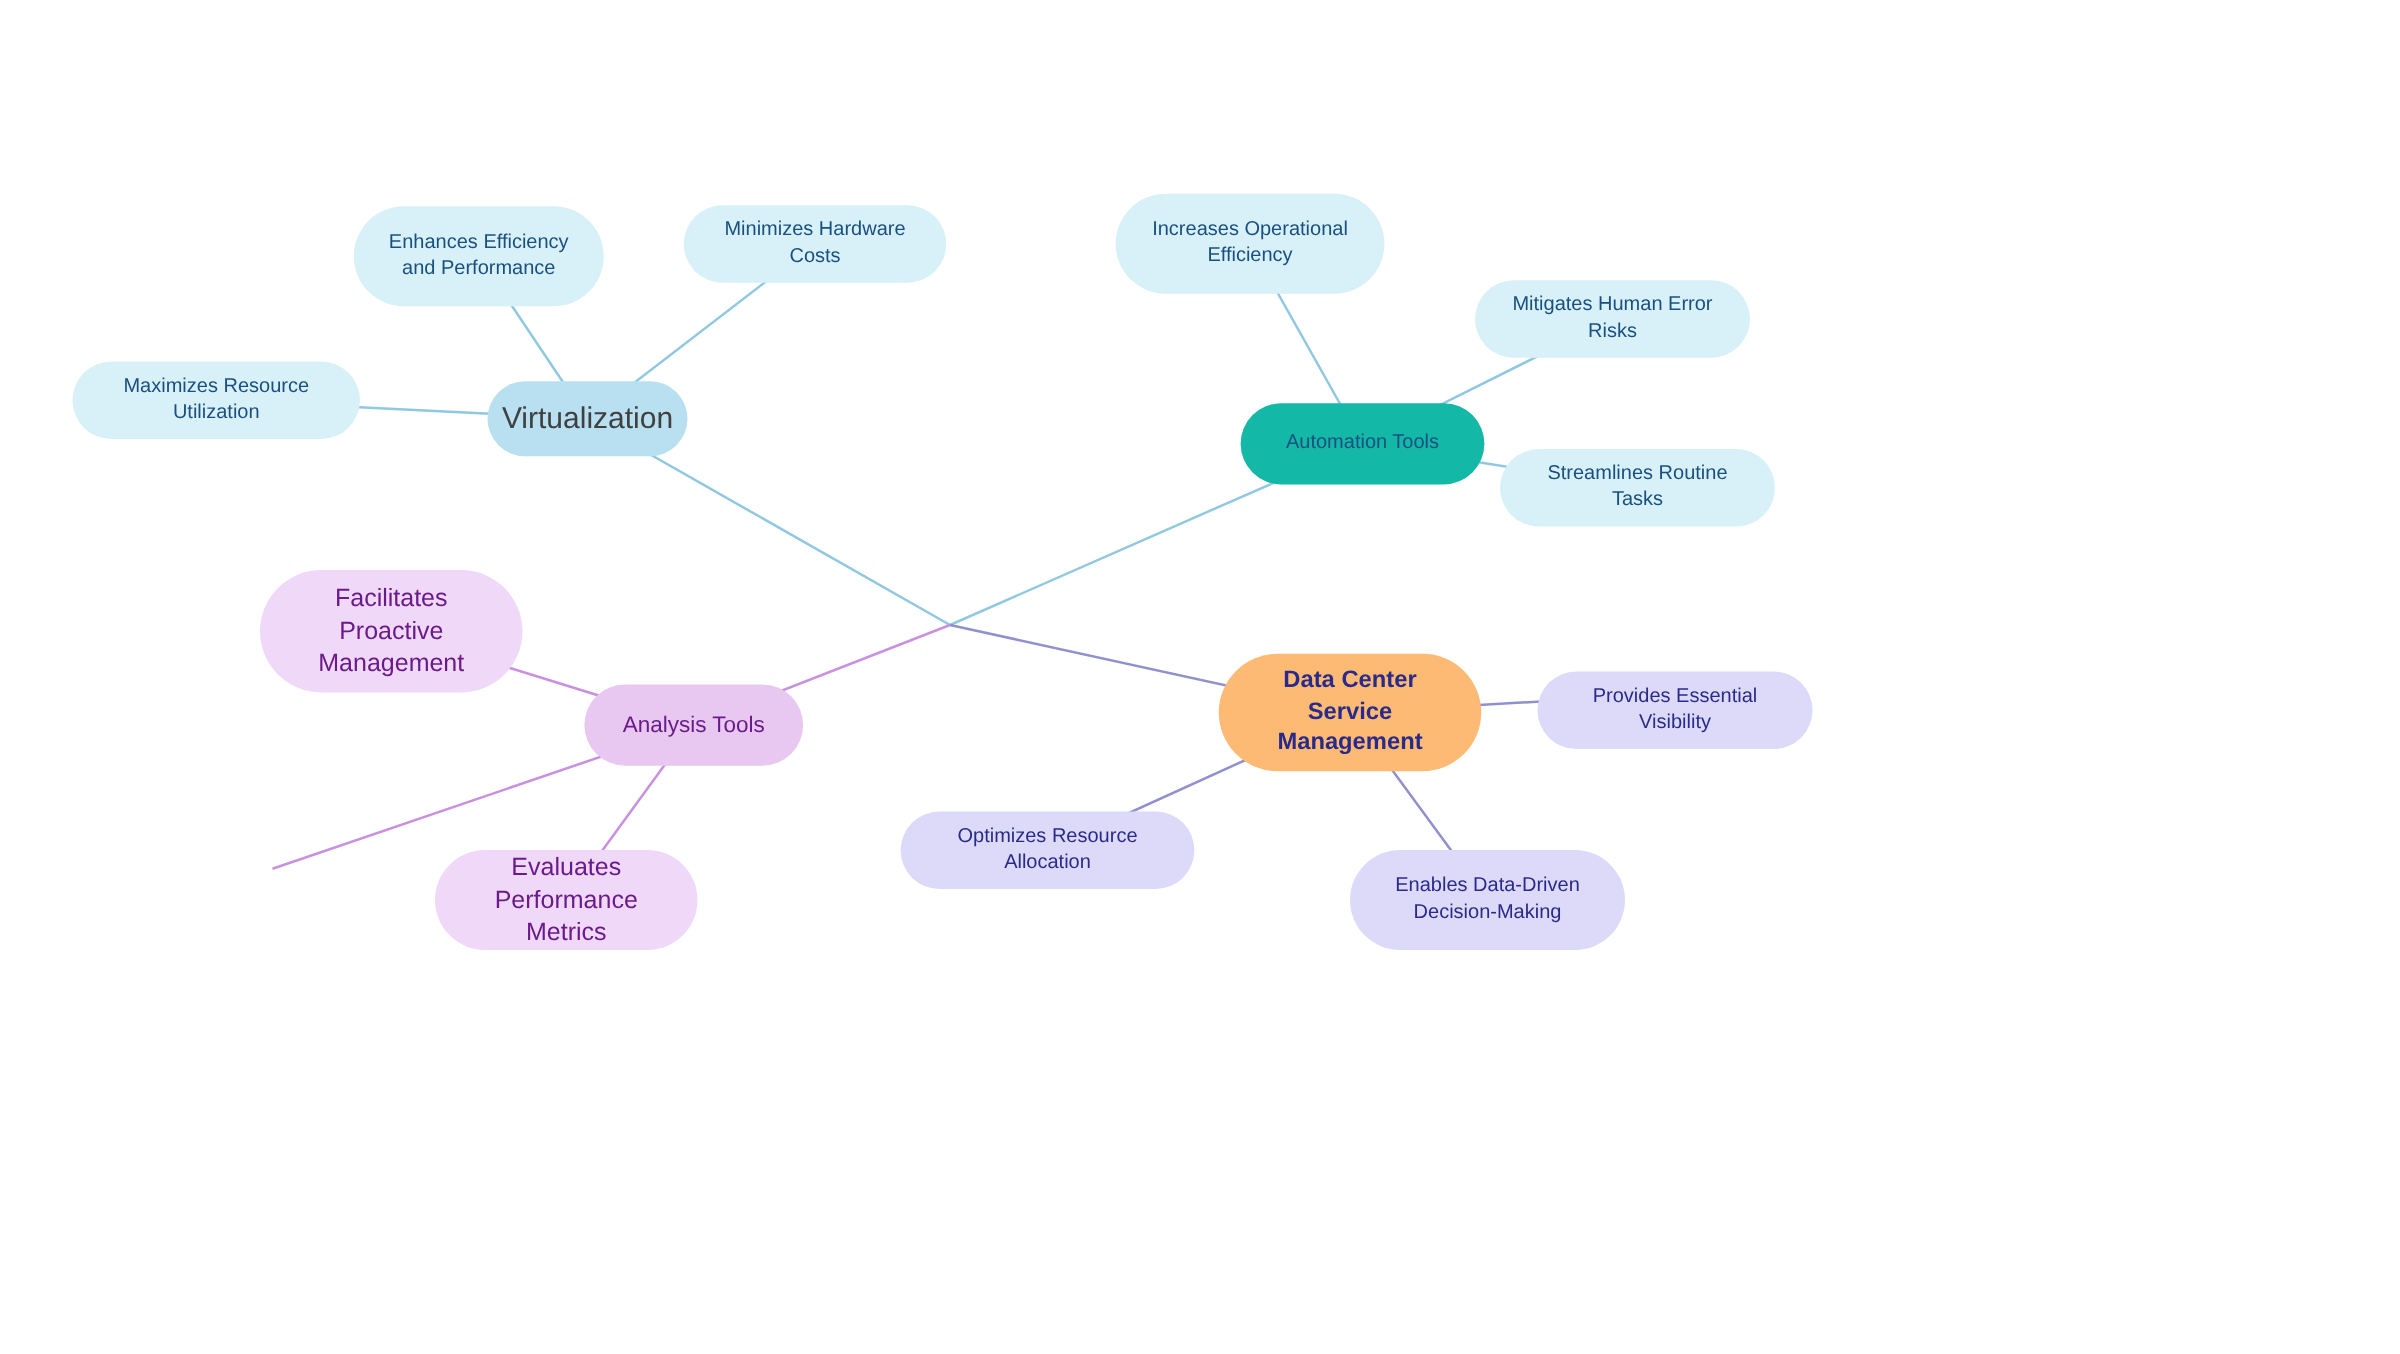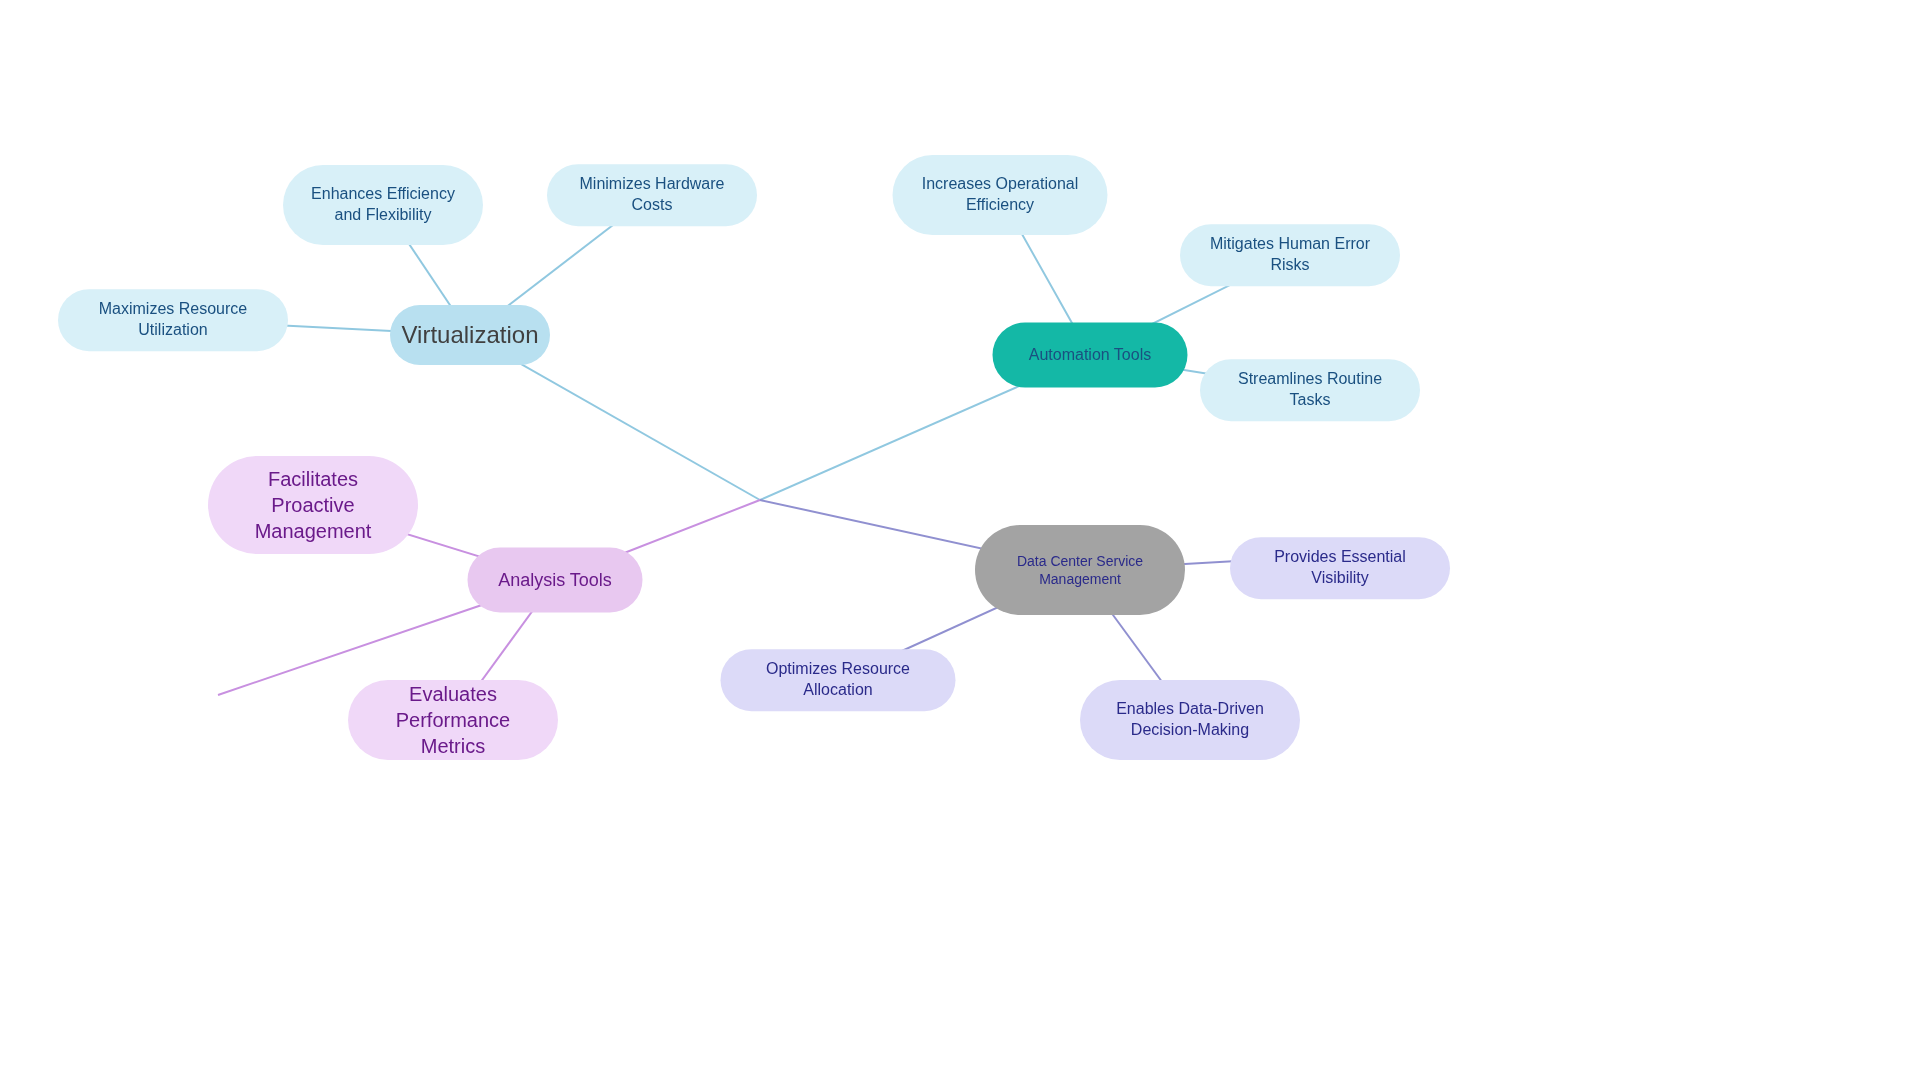--- a/index.html
+++ b/index.html
@@ -63,23 +63,24 @@
       background: #e8c8f0;
       color: #6a1a8a;
       font-size: 18px;
     }
     .node-purple-light {
       background: #f0d8f8;
       color: #6a1a8a;
       font-size: 20px;
     }
     .node-lavender {
-      background: #a3a3a3;
+      background: #fdba74;
       color: #2a2a8a;
-      font-size: 14px;
+      font-size: 19px;
+      font-weight: bold;
     }
     .node-lavender-light {
       background: #dcdaf8;
       color: #2a2a8a;
       font-size: 16px;
     }
   </style>
 </head>
 <body>
 
@@ -99,21 +100,21 @@
       <line x1="555" y1="580" x2="453" y2="720" stroke="#c890e0" stroke-width="2"></line>
       <line x1="760" y1="500" x2="1080" y2="570" stroke="#9090d0" stroke-width="2"></line>
       <line x1="1080" y1="570" x2="838" y2="680" stroke="#9090d0" stroke-width="2"></line>
       <line x1="1080" y1="570" x2="1340" y2="555" stroke="#9090d0" stroke-width="2"></line>
       <line x1="1080" y1="570" x2="1190" y2="720" stroke="#9090d0" stroke-width="2"></line>
     </svg>
     <div class="node node-blue" style="left: 470px; top: 335px; width: 160px; min-height: 60px; padding: 10px 16px;">
       <span>Virtualization</span>
     </div>
     <div class="node node-blue-light" style="left: 383px; top: 205px; width: 200px; min-height: 80px; padding: 10px 16px;">
-      <span>Enhances Efficiency and Flexibility</span>
+      <span>Enhances Efficiency and Performance</span>
     </div>
     <div class="node node-blue-light" style="left: 652px; top: 195px; width: 210px; min-height: 55px; padding: 10px 16px;">
       <span>Minimizes Hardware Costs</span>
     </div>
     <div class="node node-blue-light" style="left: 173px; top: 320px; width: 230px; min-height: 55px; padding: 10px 16px;">
       <span>Maximizes Resource Utilization</span>
     </div>
     <div class="node node-blue-mid" style="left: 1090px; top: 355px; width: 195px; min-height: 65px; padding: 10px 16px;">
       <span>Automation Tools</span>
     </div>

